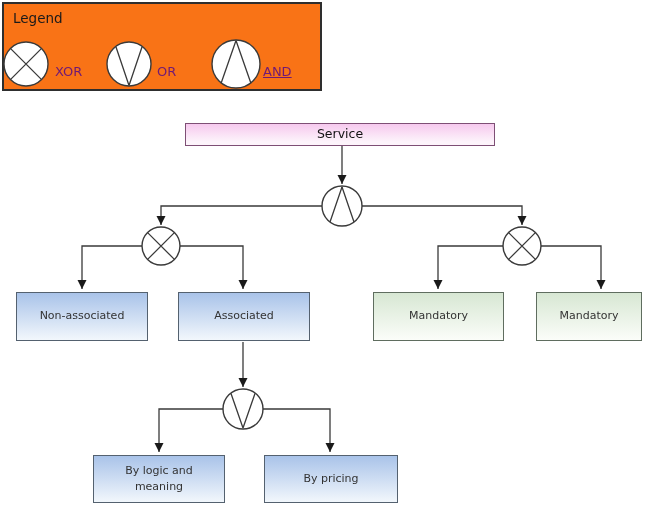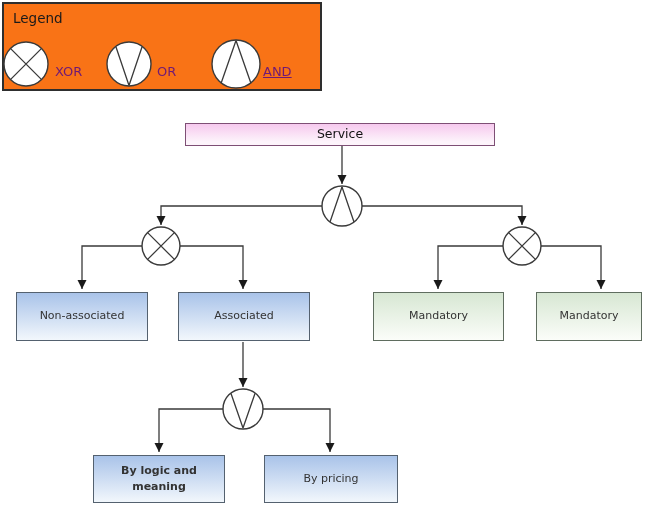--- a/index.html
+++ b/index.html
@@ -43,21 +43,21 @@
   }
   .box.green{
     background:linear-gradient(180deg,var(--green-top,#d7e7d3) 0%,var(--green-bottom,#fbfdf9) 100%);
     border-color:var(--green-border,#5f6d5f);
   }
   .n-service {left:185px;top:123px;width:310px;height:23px;}
   .n-nonassoc{left:16px; top:292px;width:132px;height:49px;}
   .n-assoc   {left:178px;top:292px;width:132px;height:49px;}
   .n-optional{left:373px;top:292px;width:131px;height:49px;}
   .n-mandat  {left:536px;top:292px;width:106px;height:49px;}
-  .n-bylogic {left:93px; top:455px;width:132px;height:48px;padding:6px 12px;font-weight:bold;}
+  .n-bylogic {left:93px; top:455px;width:132px;height:48px;padding:6px 12px;}
   .n-bypricing{left:264px;top:455px;width:134px;height:48px;}
 </style>
 </head>
 <body>
 
 <div class="canvas">
 
   <div class="legend">
     <div class="legend-title">Legend</div>
   </div>

